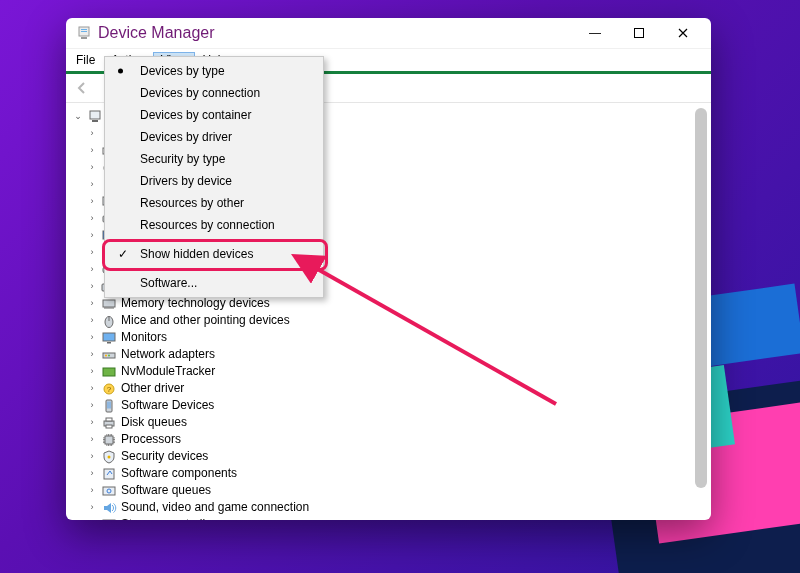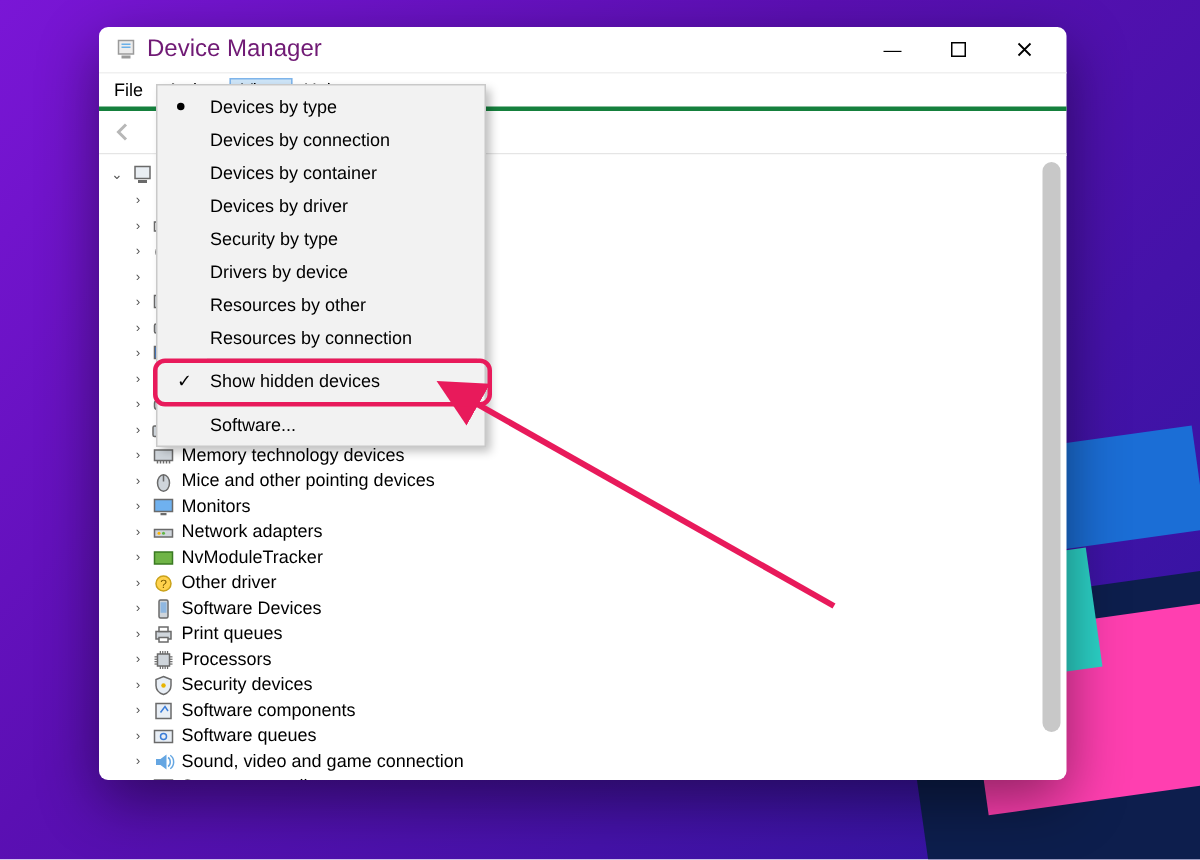--- a/index.html
+++ b/index.html
@@ -301,21 +301,21 @@
           </div>
           <div class="node child">
             <span class="arrow">›</span>
             <span class="ico">
               <svg width="16" height="16" viewBox="0 0 16 16">
                 <rect x="3" y="6" width="10" height="5" fill="#cfd5db" stroke="#6a6a6a"></rect>
                 <rect x="5" y="3" width="6" height="3" fill="#fff" stroke="#6a6a6a"></rect>
                 <rect x="5" y="10" width="6" height="3" fill="#fff" stroke="#6a6a6a"></rect>
               </svg>
             </span>
-            <span class="label">Print queues</span>
+            <span class="label">Disk queues</span>
           </div>
           <div class="node child">
             <span class="arrow">›</span>
             <span class="ico">
               <svg width="16" height="16" viewBox="0 0 16 16">
                 <rect x="4" y="4" width="8" height="8" fill="#cfd5db" stroke="#6a6a6a"></rect>
                 <rect x="5.5" y="2" width="0.8" height="2" fill="#6a6a6a"></rect>
                 <rect x="5.5" y="12" width="0.8" height="2" fill="#6a6a6a"></rect>
                 <rect x="2" y="5.5" width="2" height="0.8" fill="#6a6a6a"></rect>
                 <rect x="12" y="5.5" width="2" height="0.8" fill="#6a6a6a"></rect>

